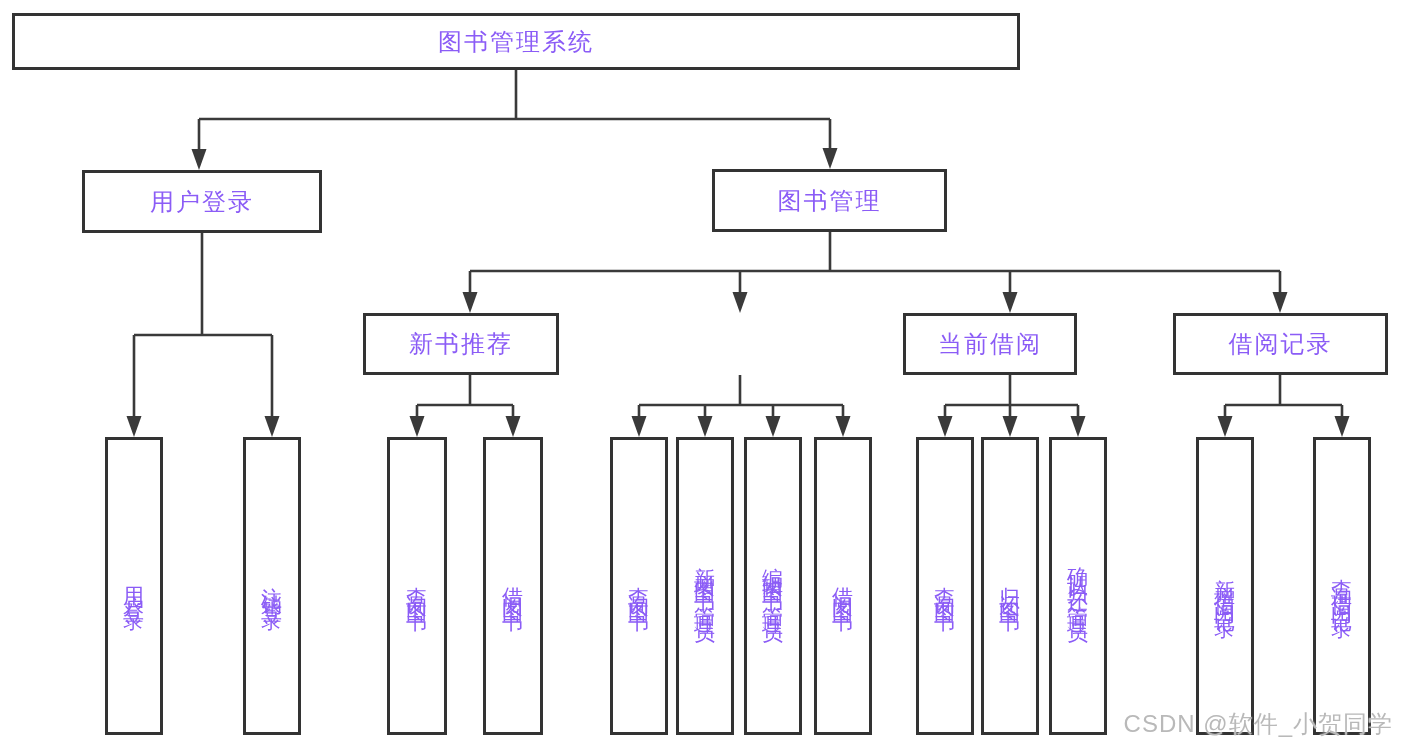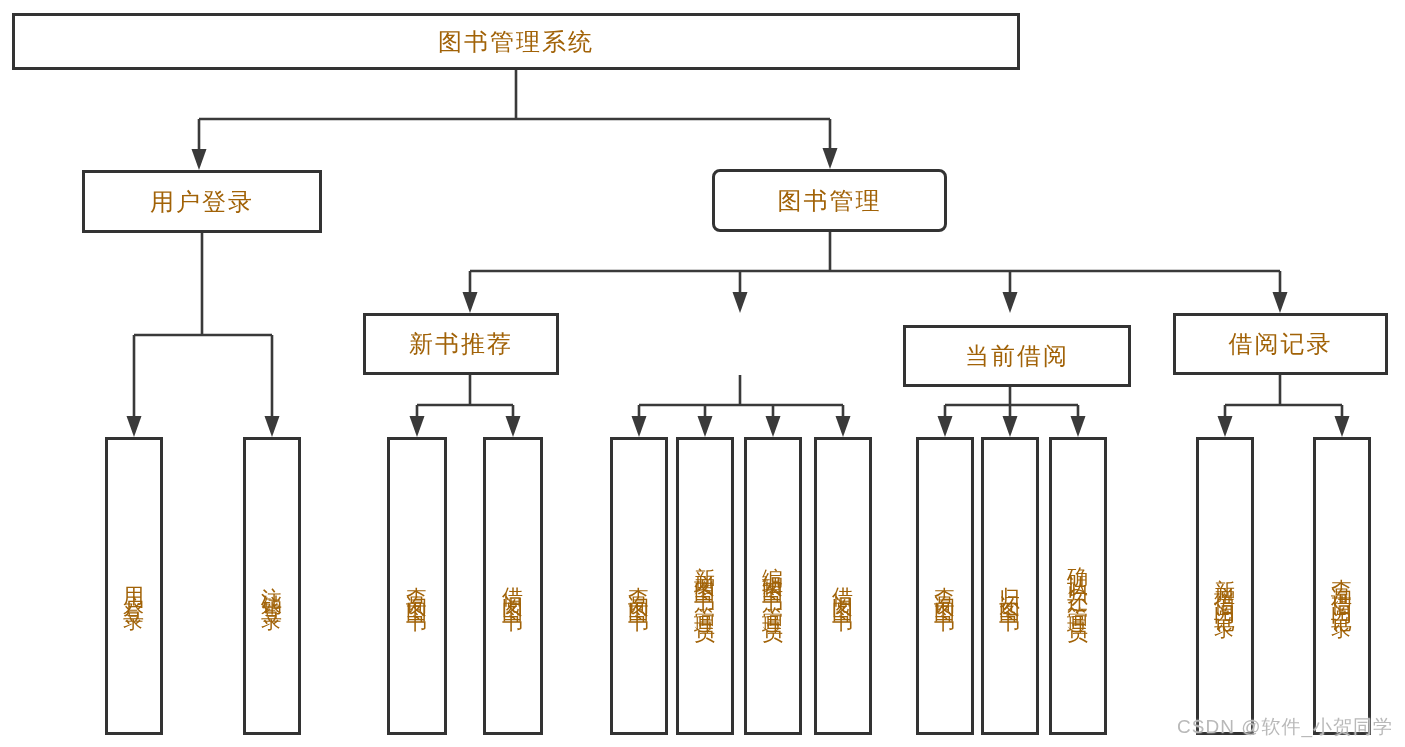--- a/index.html
+++ b/index.html
@@ -16,66 +16,66 @@
     inset: 0;
     width: 1405px;
     height: 747px;
     z-index: 1;
   }
   .node {
     position: absolute;
     box-sizing: border-box;
     border: 3px solid #333333;
     background: #ffffff;
-    color: #a16207;
+    color: #8b5cf6;
     display: flex;
     align-items: center;
     justify-content: center;
     z-index: 2;
   }
   .h-node {
     font-size: 24px;
     letter-spacing: 2px;
     white-space: nowrap;
   }
   .v-node {
     writing-mode: vertical-rl;
     text-orientation: mixed;
     font-size: 21px;
     letter-spacing: 8px;
     line-height: 1;
   }
   
   .n-root   { left: 12px;   top: 13px;  width: 1008px; height: 57px; }
   .n-login  { left: 82px;   top: 170px; width: 240px;  height: 63px; }
-  .n-mgmt   { left: 712px;  top: 169px; width: 235px;  height: 63px; border-radius: 8px; }
+  .n-mgmt   { left: 712px;  top: 169px; width: 235px;  height: 63px; }
   .n-rec    { left: 363px;  top: 313px; width: 196px;  height: 62px; }
   .n-borrow { left: 633px;  top: 313px; width: 215px;  height: 62px; }
-  .n-cur    { left: 903px;  top: 313px; width: 228px;  height: 62px; margin-top: 12px; }
+  .n-cur    { left: 903px;  top: 313px; width: 174px;  height: 62px; }
   .n-log    { left: 1173px; top: 313px; width: 215px;  height: 62px; }
   
   .leaf { top: 437px; height: 298px; width: 58px; }
   .l-1a { left: 105px; }
   .l-1b { left: 243px; }
   .l-2a { left: 387px; width: 60px; }
   .l-2b { left: 483px; width: 60px; }
   .l-3a { left: 610px; }
   .l-3b { left: 676px; }
   .l-3c { left: 744px; }
   .l-3d { left: 814px; }
   .l-4a { left: 916px; }
   .l-4b { left: 981px; }
   .l-4c { left: 1049px; }
   .l-5a { left: 1196px; }
   .l-5b { left: 1313px; }
   .watermark {
     position: absolute;
     right: 12px;
     bottom: 7px;
-    font-size: 19px;
+    font-size: 24px;
     color: #b9b9b9;
     letter-spacing: 1px;
     white-space: nowrap;
     z-index: 3;
     text-shadow: 0 0 2px #ffffff;
   }
 </style>
 </head>
 <body>
 

